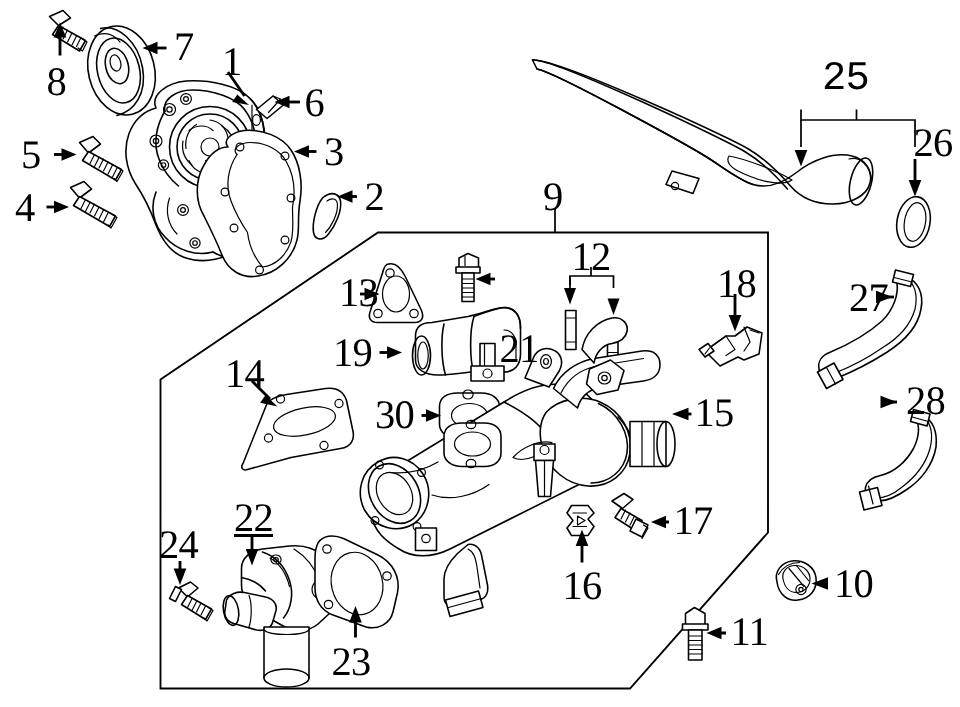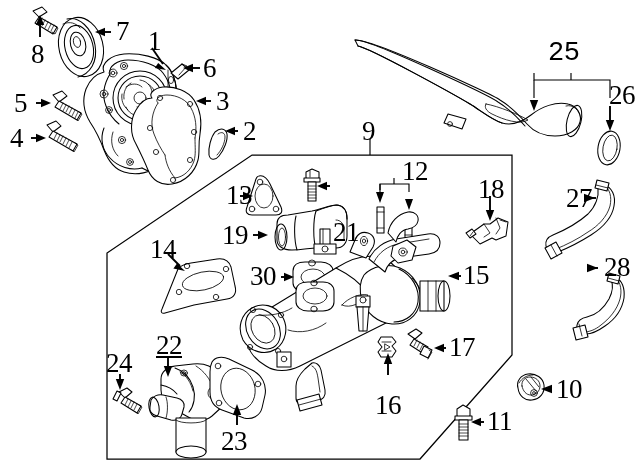--- a/index.html
+++ b/index.html
@@ -645,25 +645,25 @@
   <div class="callout-num" style="left:243px; top:118px;">2</div>
   <div class="callout-num" style="left:216px; top:88px;">3</div>
   <div class="callout-num" style="left:10px;  top:125px;">4</div>
   <div class="callout-num" style="left:14px;  top:90px;">5</div>
   <div class="callout-num" style="left:203px; top:55px;">6</div>
   <div class="callout-num" style="left:116px; top:18px;">7</div>
   <div class="callout-num" style="left:31px;  top:41px;">8</div>
   <div class="callout-num" style="left:362px; top:118px;">9</div>
   <div class="callout-num" style="left:556px; top:376px;">10</div>
   <div class="callout-num" style="left:487px; top:408px;">11</div>
-  <div class="callout-num" style="left:402px; top:158px;">12</div>
+  <div class="callout-num" style="left:381px; top:158px;">12</div>
   <div class="callout-num" style="left:226px; top:182px;">13</div>
   <div class="callout-num" style="left:150px; top:236px;">14</div>
   <div class="callout-num" style="left:463px; top:262px;">15</div>
-  <div class="callout-num" style="left:375px; top:377px;margin-top:15px;">16</div>
+  <div class="callout-num" style="left:375px; top:377px;">16</div>
   <div class="callout-num" style="left:449px; top:334px;">17</div>
   <div class="callout-num" style="left:478px; top:176px;">18</div>
   <div class="callout-num" style="left:222px; top:222px;">19</div>
   <div class="callout-num" style="left:250px; top:263px;">30</div>
   <div class="callout-num" style="left:333px; top:172px;margin-top:47px;">21</div>
   <div class="callout-num" style="left:156px; top:332px;text-decoration:underline;">22</div>
   <div class="callout-num" style="left:221px; top:428px;">23</div>
   <div class="callout-num" style="left:106px; top:350px;">24</div>
   <div class="callout-num" style="left:548px; top:40px;font-family:Liberation Mono, monospace;">25</div>
   <div class="callout-num" style="left:580px; top:82px;margin-left:29px;">26</div>

